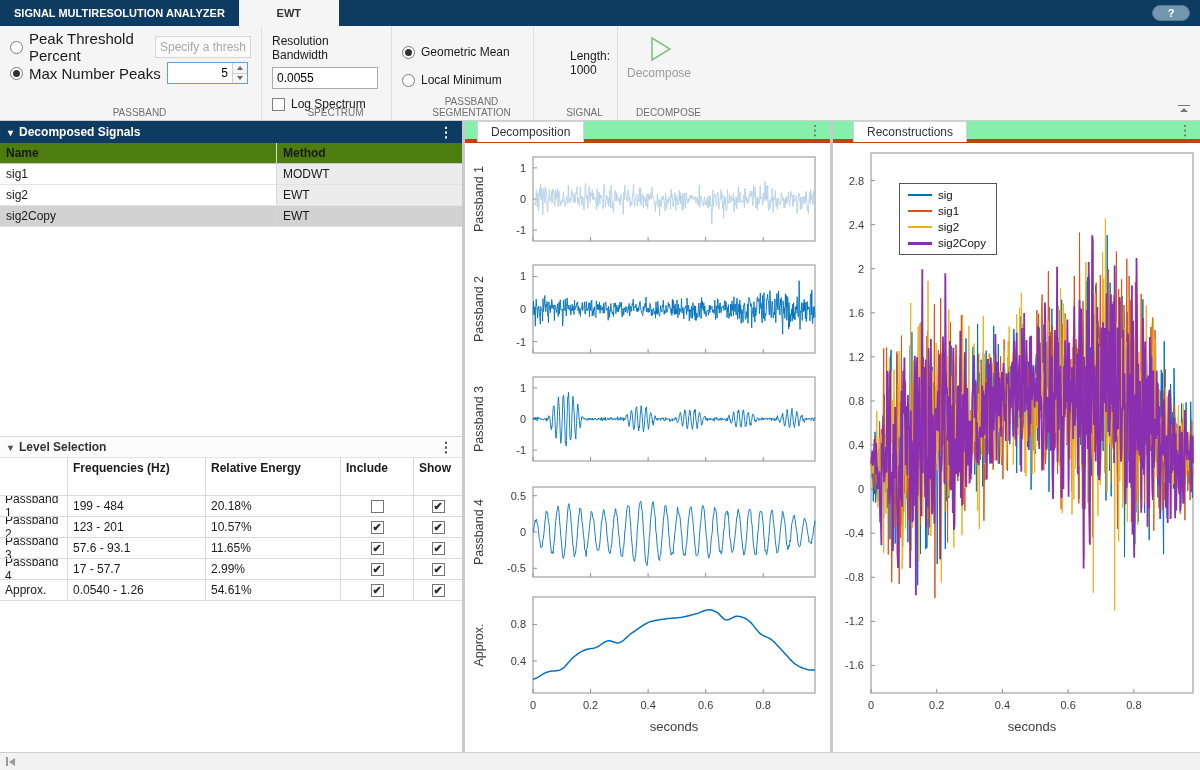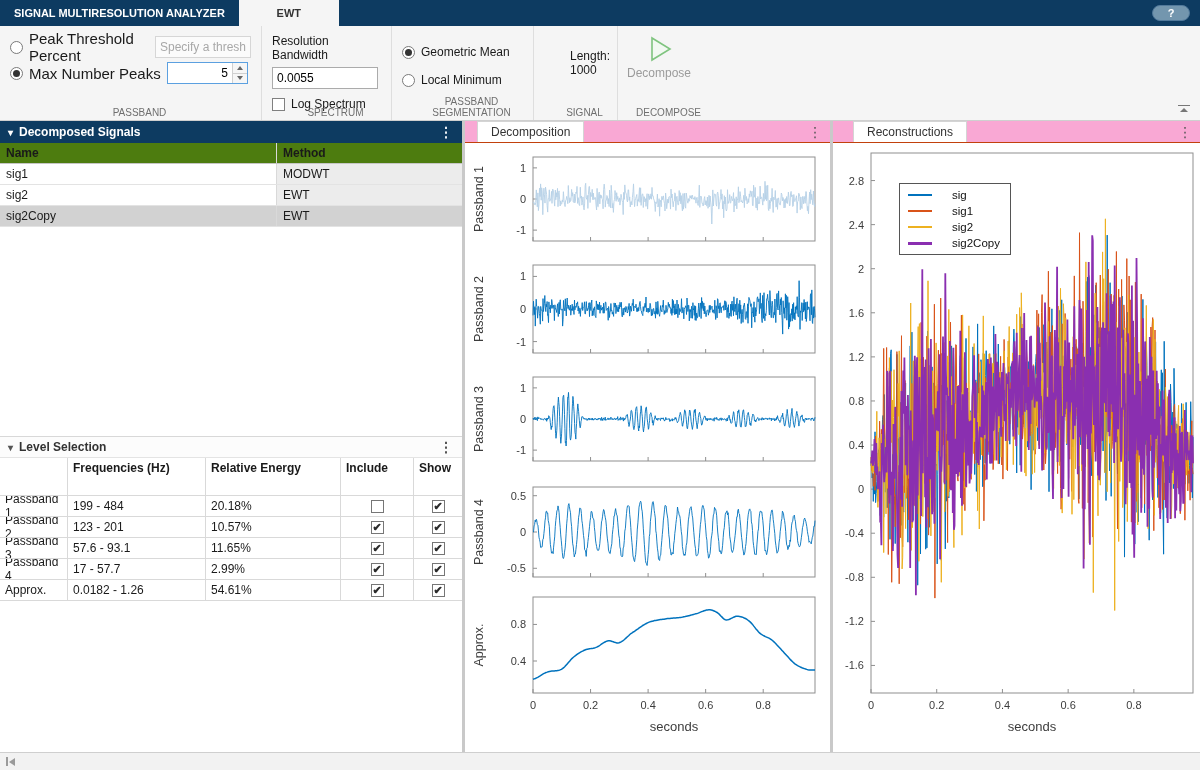--- a/index.html
+++ b/index.html
@@ -69,28 +69,28 @@
   .lv-row { display:flex; height:21px; border-bottom:1px solid #d9d9d9; font-size:12px; flex:0 0 auto; }
   .lv-head { height:38px; font-weight:bold; }
   .lv-cell { border-right:1px solid #d9d9d9; display:flex; align-items:center; padding-left:5px; overflow:hidden; }
   .lv-head .lv-cell { align-items:flex-start; padding-top:3px; line-height:1.25; }
   .lv-c1 { width:68px; } .lv-c2 { width:138px; } .lv-c3 { width:135px; }
   .lv-c4 { width:73px; } .lv-c5 { flex:1; border-right:none; }
   .lv-center { justify-content:center; padding-left:0; }
   .cb { width:13px; height:13px; border:1px solid #767676; background:#fff; display:flex; align-items:center; justify-content:center; font-size:11px; font-weight:bold; color:#2b2b2b; line-height:1; cursor:pointer; }
   .ls-fill { flex:1; background:#fff; }
 
-  .tabstrip { height:22px; background:#f9a8d4; border-bottom:1px solid #c2410c; display:flex; align-items:center; flex:0 0 auto; }
+  .tabstrip { height:22px; background:#86efac; border-bottom:4px solid #c2410c; display:flex; align-items:flex-start; flex:0 0 auto; }
   .tab { background:#fff; border:1px solid #d4d4d4; border-bottom:none; height:21px; display:flex; align-items:center; padding:0 13px; font-size:12px; color:#333; cursor:pointer; }
   .tabstrip .dots { margin-left:auto; margin-right:7px; align-self:center; color:#555; }
   .ml12 { margin-left:12px; } .ml8 { margin-left:20px; }
   .plotarea { flex:1; position:relative; background:#fff; overflow:hidden; }
 
   .legend { position:absolute; left:66px; top:40px; border:1px solid #555; background:#fff; padding:5px 10px 5px 8px; display:flex; flex-direction:column; gap:4px; }
-  .legend-row { display:flex; align-items:center; gap:20px; font-size:11.5px; color:#111; }
+  .legend-row { display:flex; align-items:center; gap:6px; font-size:11.5px; color:#111; }
   .legend-line { width:24px; display:inline-block; }
 
   
   .statusbar { height:18px; background:#f2f2f2; border-top:1px solid #cfcfcf; display:flex; align-items:center; }
   .status-collapse { display:flex; align-items:center; margin-left:6px; cursor:pointer; }
   .status-collapse .bar { width:2px; height:9px; background:#9a9a9a; margin-right:1px; }
   .status-collapse .trileft { width:0; height:0; border-top:4px solid transparent; border-bottom:4px solid transparent; border-right:6px solid #9a9a9a; }
 </style>
 </head>
 <body>
@@ -258,21 +258,21 @@
           <div class="lv-cell lv-c3">2.99%</div>
           <div class="lv-cell lv-c4 lv-center">
               <span class="cb">✔</span>
             </div>
           <div class="lv-cell lv-c5 lv-center">
               <span class="cb">✔</span>
             </div>
         </div>
         <div class="lv-row">
           <div class="lv-cell lv-c1">Approx.</div>
-          <div class="lv-cell lv-c2">0.0182 - 1.26</div>
+          <div class="lv-cell lv-c2">0.0540 - 1.26</div>
           <div class="lv-cell lv-c3">54.61%</div>
           <div class="lv-cell lv-c4 lv-center">
               <span class="cb">✔</span>
             </div>
           <div class="lv-cell lv-c5 lv-center">
               <span class="cb">✔</span>
             </div>
         </div>
       </div>
       <div class="ls-fill"></div>

